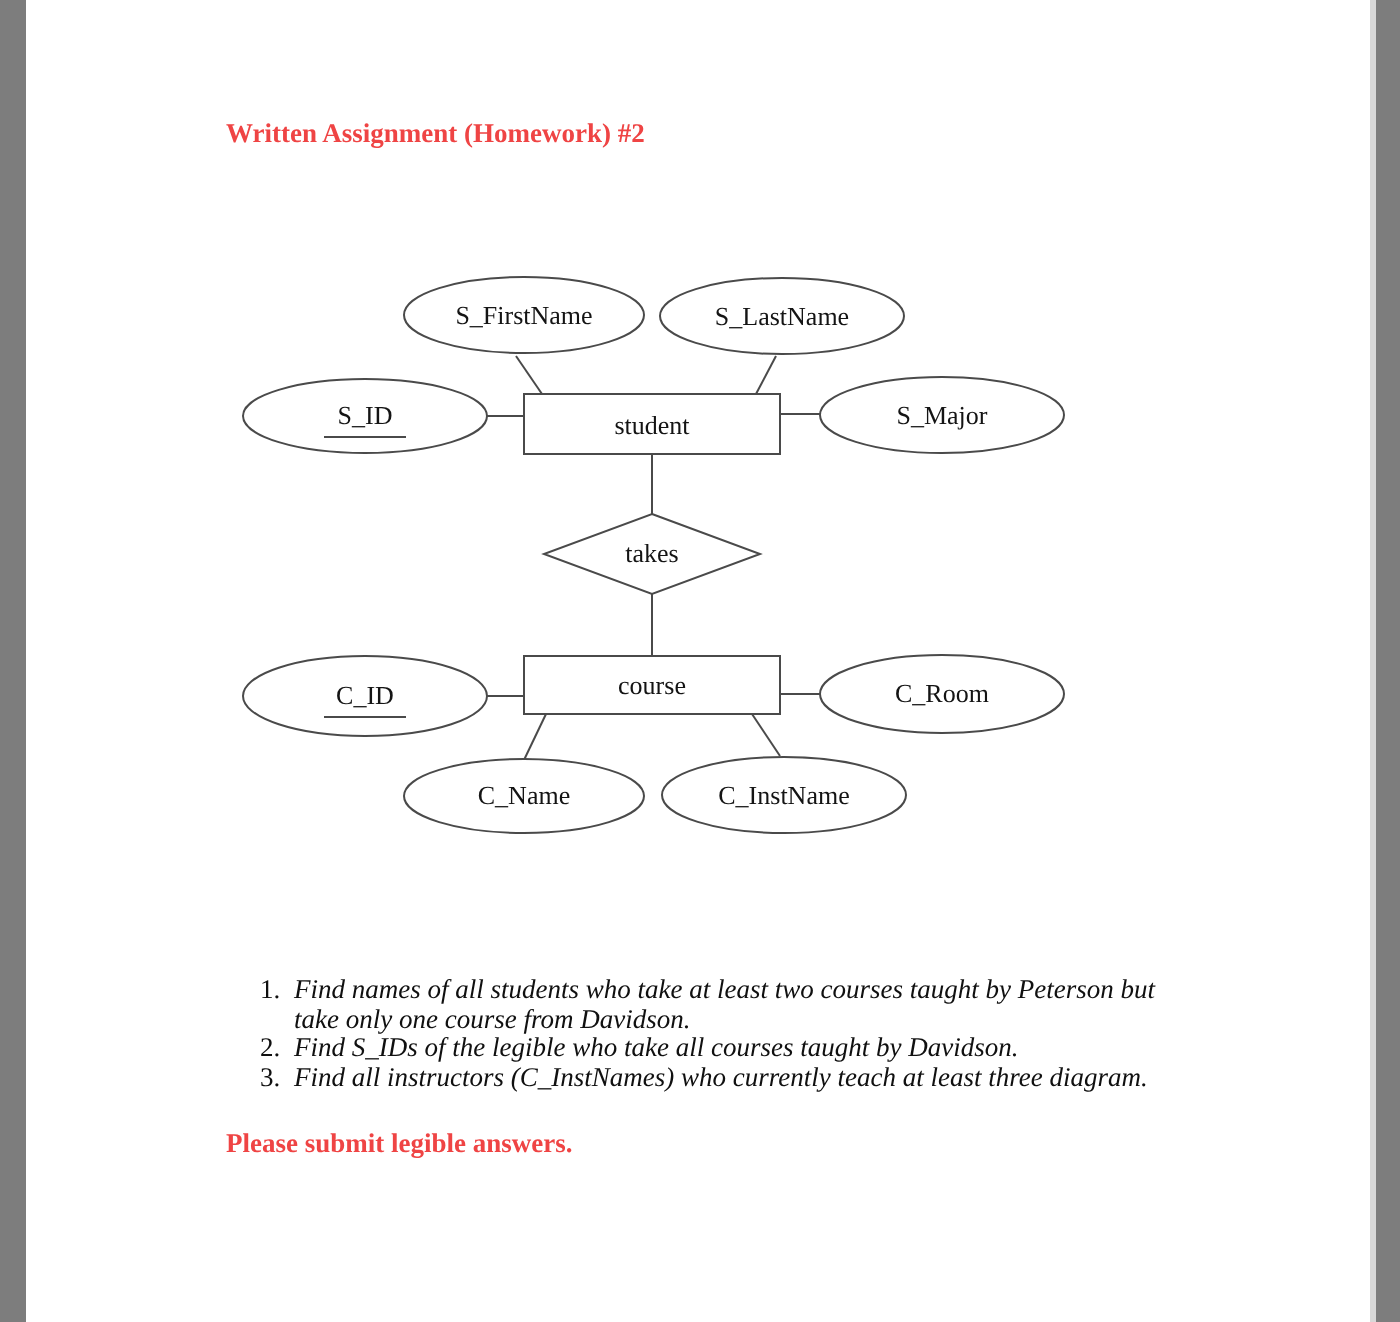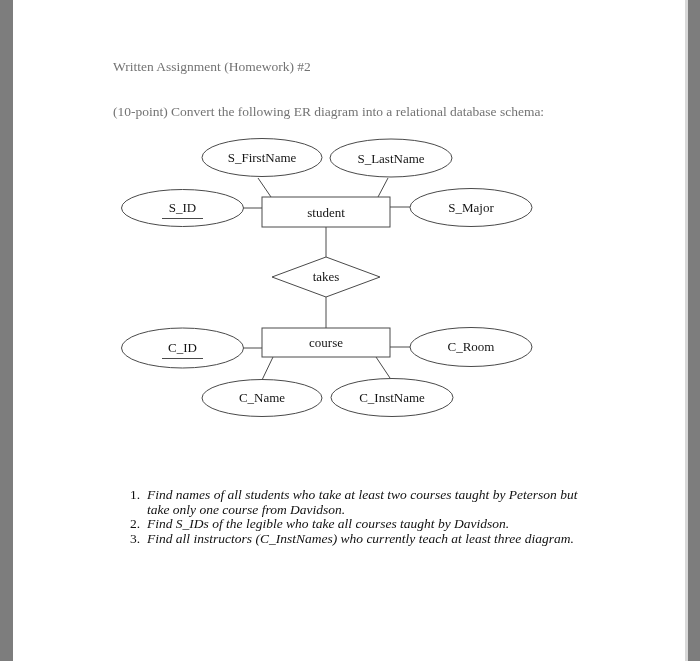--- a/index.html
+++ b/index.html
@@ -17,23 +17,24 @@
     position: absolute;
     top: 0;
     height: 661px;
     background: #7d7d7d;
   }
   .side-strip.left  { left: 0; width: 13px; }
   .side-strip.right { right: 0; width: 15px; border-left: 3px solid #d8d8d8; }
 
   .doc-text {
     position: absolute;
-    color: #737373;
+    color: #ef4444;
     font-size: 13.5px;
     line-height: 15px;
+    font-weight: bold;
   }
 
   .title-line   { left: 113px; top: 59px; }
   .intro-line   { left: 113px; top: 104px; width: 520px; }
   .part2-para   { left: 113px; top: 442px; width: 480px; }
   .closing-line { left: 113px; top: 564px; }
 
   .question-list {
     position: absolute;
     left: 130px;
@@ -70,21 +71,20 @@
 </head>
 <body>
 
 <div class="page">
 
   <div class="side-strip left"></div>
   <div class="side-strip right"></div>
 
   <div class="doc-text title-line">Written Assignment (Homework) #2</div>
 
-  <div class="doc-text intro-line">(10-point) Convert the following ER diagram into a relational database schema:</div>
 
   <svg class="er-diagram" viewBox="0 0 440 300" xmlns="http://www.w3.org/2000/svg">
 
     <line x1="148" y1="48" x2="161" y2="67"></line>
     <line x1="278" y1="48" x2="268" y2="67"></line>
     <line x1="133" y1="78" x2="152" y2="78"></line>
     <line x1="280" y1="77" x2="300" y2="77"></line>
     <line x1="216" y1="97" x2="216" y2="127"></line>
     <line x1="216" y1="167" x2="216" y2="198"></line>
     <line x1="133" y1="218" x2="152" y2="218"></line>
@@ -130,14 +130,15 @@
     <div class="question-item">
       <span class="question-num">2.</span>
       <span class="question-text">Find S_IDs of the legible who take all courses taught by Davidson.</span>
     </div>
     <div class="question-item">
       <span class="question-num">3.</span>
       <span class="question-text">Find all instructors (C_InstNames) who currently teach at least three diagram.</span>
     </div>
   </div>
 
+  <div class="doc-text closing-line">Please submit legible answers.</div>
 
 </div>
 
 </body></html>

